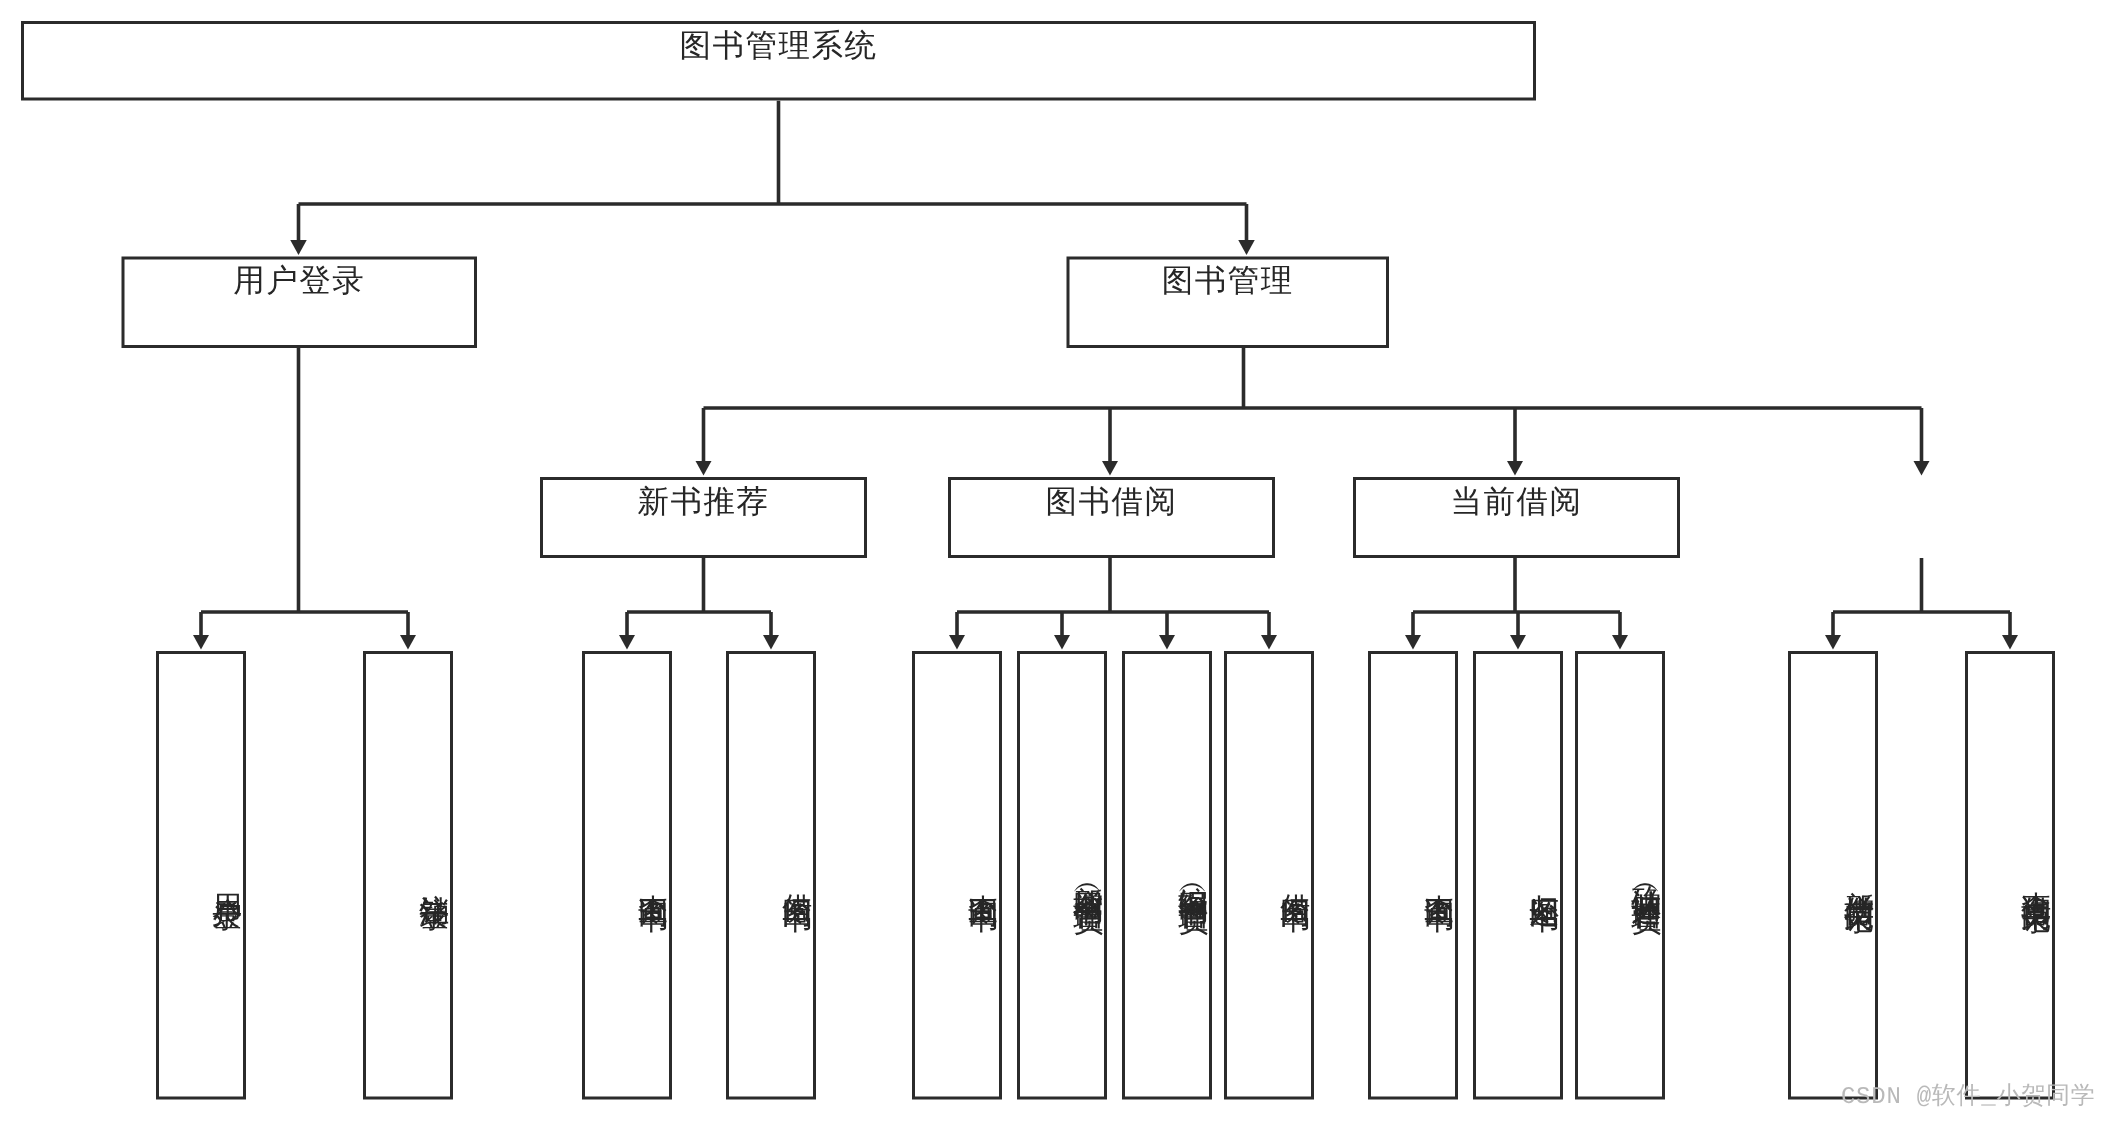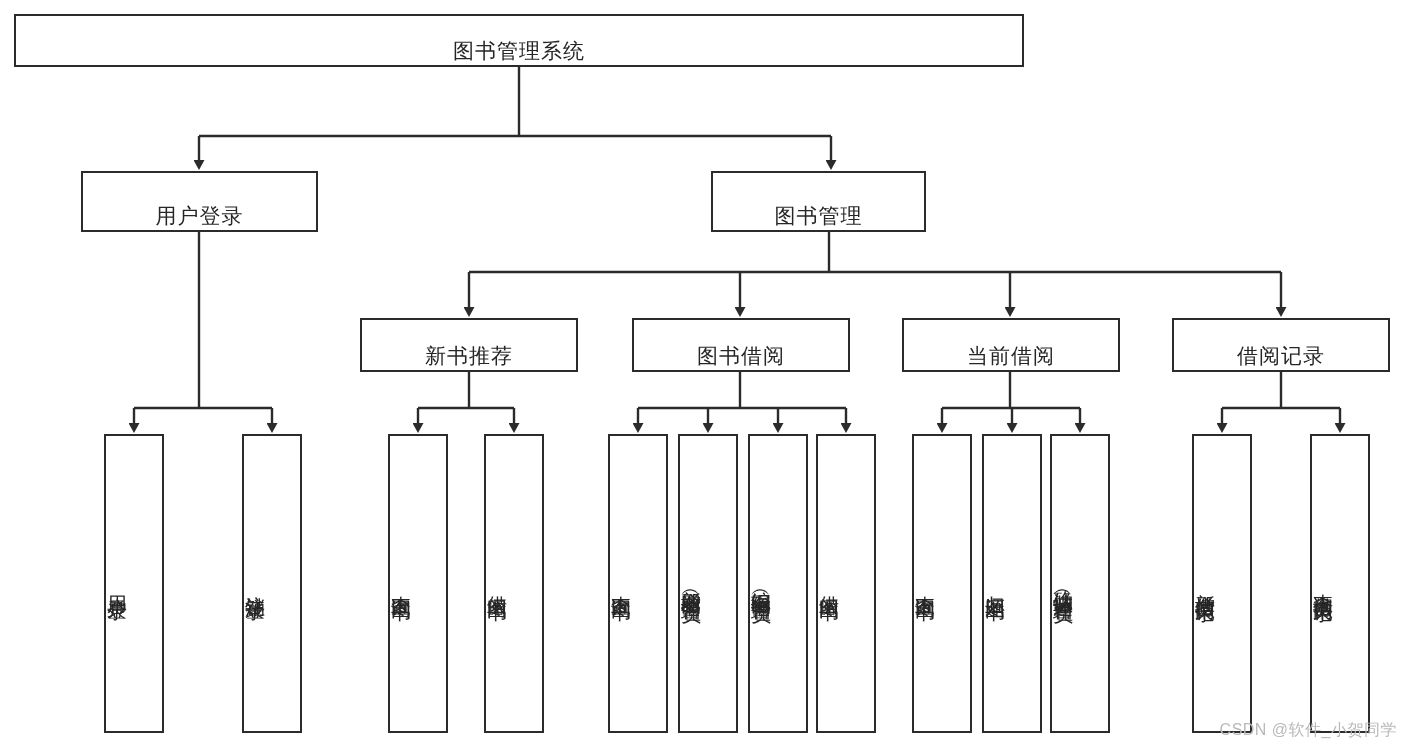--- a/index.html
+++ b/index.html
@@ -24,21 +24,21 @@
     width: 1405px;
     height: 747px;
     pointer-events: none;
   }
   .node {
     position: absolute;
     box-sizing: border-box;
     background: #ffffff;
     border: 2px solid #2b2b2b;
     display: flex;
-    align-items: flex-end;
+    align-items: flex-start;
     justify-content: center;
     color: #262626;
   }
   .node.horiz {
     font-size: 21px;
     letter-spacing: 1px;
   }
   .node.vert {
     font-size: 20px;
     writing-mode: vertical-rl;
@@ -55,20 +55,21 @@
   }
   .node-root { font-size: 22px; }
   .watermark {
     position: absolute;
     right: 8px;
     bottom: 6px;
     font-size: 16px;
     color: #b9b9b9;
     white-space: nowrap;
     letter-spacing: 0.5px;
+    font-family: Liberation Mono, monospace;
   }
 </style>
 </head>
 <body>
 
 <div id="canvas">
 
   <svg id="edges" viewBox="0 0 1405 747">
     <defs>
       <marker id="arrow" markerWidth="10" markerHeight="11" refX="1" refY="5.5" orient="auto" markerUnits="userSpaceOnUse">
@@ -132,23 +133,20 @@
 
   <div class="node horiz" style="left:632px;top:318px;width:218px;height:54px;">
     <span>图书借阅</span>
   </div>
   <div class="node horiz" style="left:360px;top:318px;width:218px;height:54px;">
     <span>新书推荐</span>
   </div>
   <div class="node horiz" style="left:902px;top:318px;width:218px;height:54px;">
     <span>当前借阅</span>
   </div>
-  <div class="node horiz" style="left:1172px;top:318px;width:218px;height:54px;">
-    <span>借阅记录</span>
-  </div>
 
   <div class="node vert" style="left:104px;top:434px;width:60px;height:299px;">
     <span class="vlabel">用户登录</span>
   </div>
   <div class="node vert" style="left:242px;top:434px;width:60px;height:299px;">
     <span class="vlabel">注销登录</span>
   </div>
   <div class="node vert" style="left:388px;top:434px;width:60px;height:299px;">
     <span class="vlabel">查询图书</span>
   </div>

